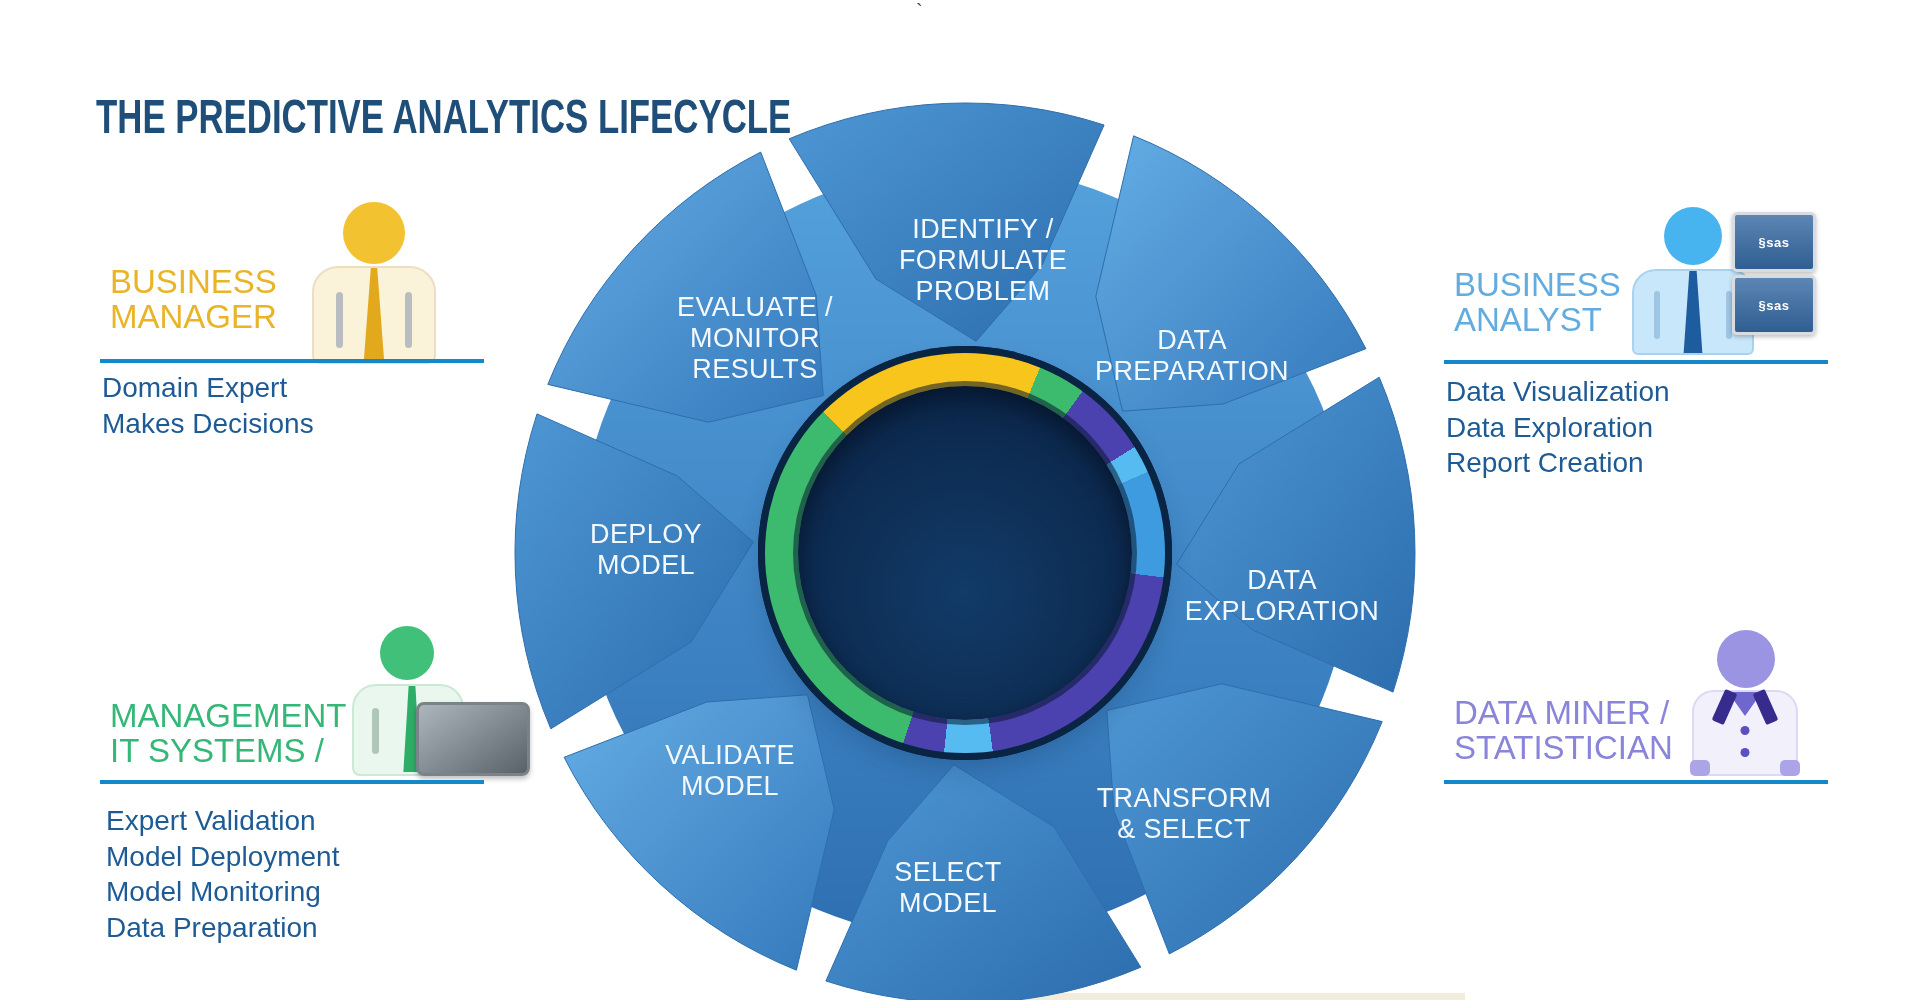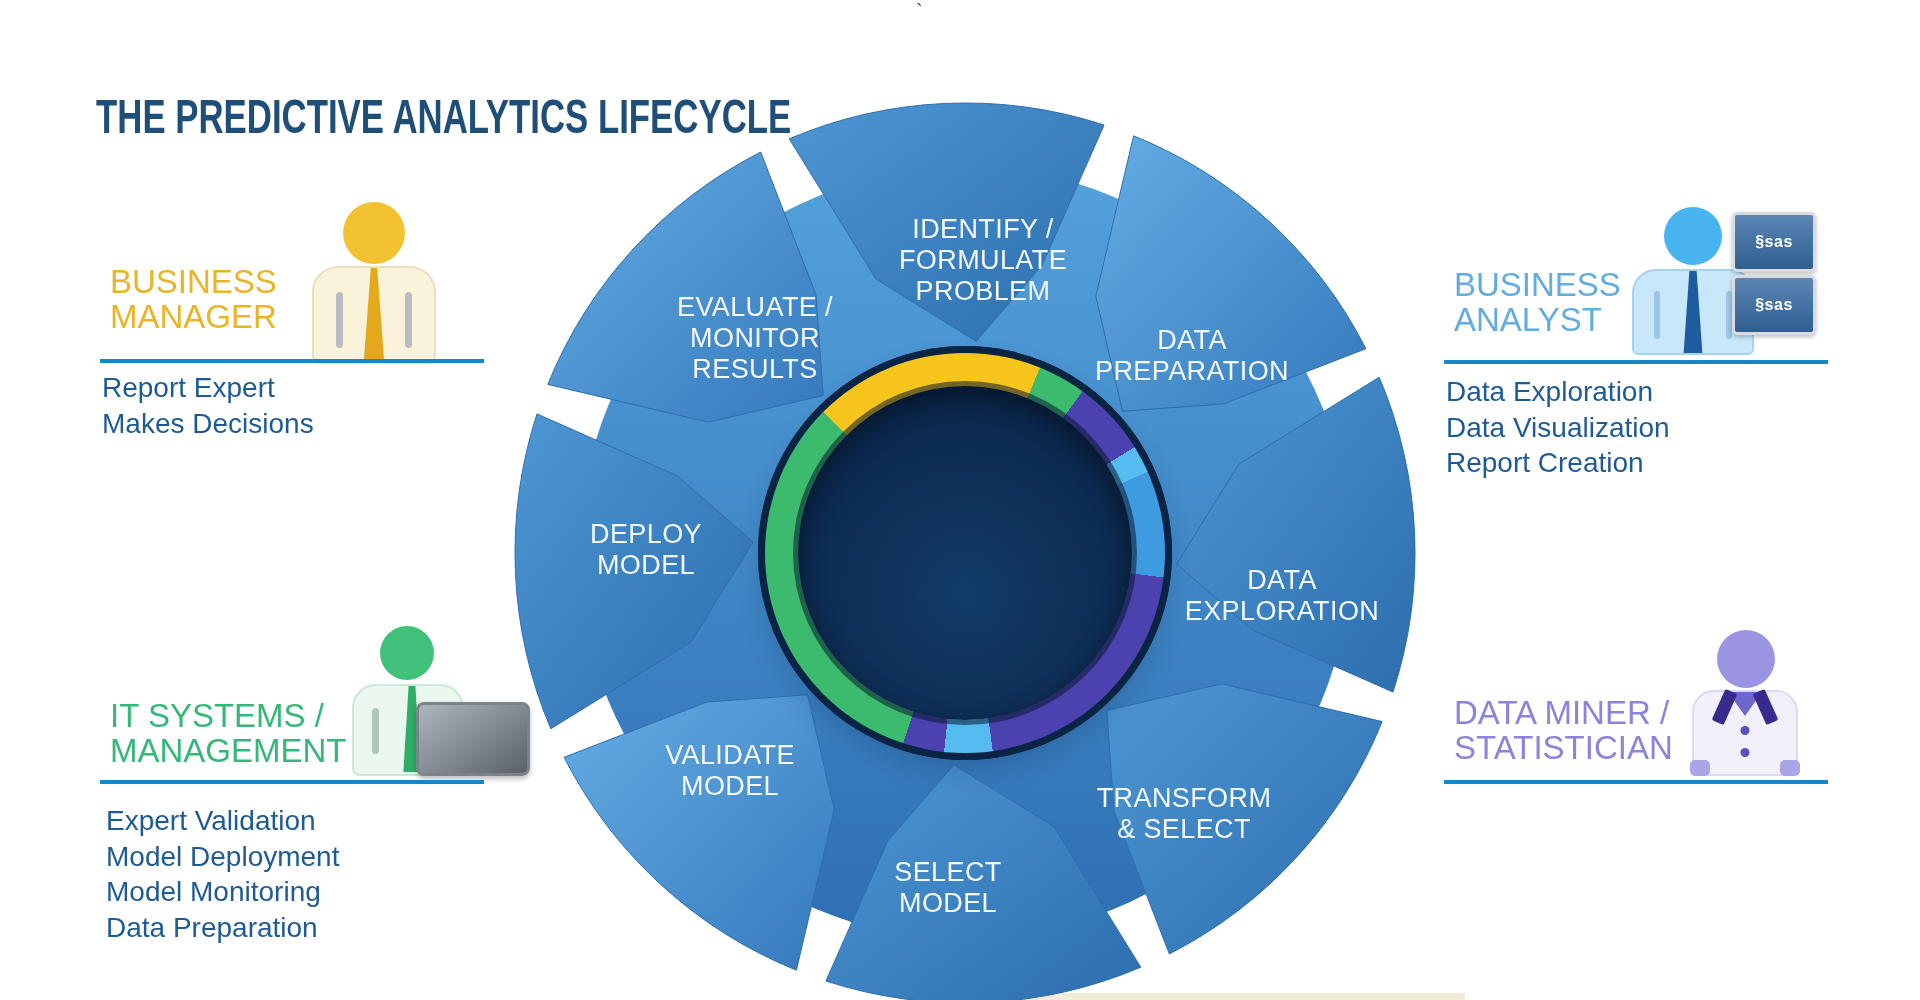--- a/index.html
+++ b/index.html
@@ -51,21 +51,21 @@
   .icon-ba .pbody { left:0; top:62px; width:122px; height:86px; background:#C9E7FA;
                     border:2px solid #A9D2EE; border-radius:24px 24px 6px 6px; }
   .icon-ba .arm { width:6px; height:48px; top:20px; background:#9CC6E4; border-radius:3px; }
   .icon-ba .arm.l { left:20px; } .icon-ba .arm.r { right:20px; }
   .icon-ba .tie { left:50%; transform:translateX(-50%); top:0; width:26px; height:82px; background:#1D5C9E;
                   clip-path:polygon(36% 0, 64% 0, 86% 100%, 14% 100%); }
   .monitor { position:absolute; right:0; width:84px; height:60px; border:3px solid #D8DCE0; border-radius:5px;
              background:linear-gradient(180deg,#5C86B4,#2F5E91); box-shadow:0 2px 4px rgba(0,0,0,0.25);
              display:flex; align-items:center; justify-content:center; }
   .monitor.m1 { top:5px; } .monitor.m2 { top:68px; }
-  .monitor span { color:#ffffff; font-size:16px; font-weight:bold; letter-spacing:0.5px; }
+  .monitor span { color:#ffffff; font-size:13px; font-weight:bold; letter-spacing:0.5px; }
 
   .icon-it { width:180px; height:152px; }
   .icon-it .head { left:28px; top:0; width:54px; height:54px; background:#41C07A; }
   .icon-it .pbody { left:0; top:58px; width:112px; height:92px; background:#E9F7EE;
                     border:2px solid #CBE9D6; border-radius:24px 24px 8px 8px; }
   .icon-it .arm { width:7px; height:46px; top:22px; left:18px; background:#AFC7B8; border-radius:4px; }
   .icon-it .tie { left:46px; top:0; width:24px; height:86px; background:#2EAD67;
                   clip-path:polygon(36% 0, 64% 0, 86% 100%, 14% 100%); }
   .icon-it .laptop { position:absolute; left:64px; top:76px; width:114px; height:74px;
                      background:linear-gradient(145deg,#AEB6BD,#596269); border:3px solid #7A838A;
@@ -169,21 +169,21 @@
         <i class="tie"></i>
         <i class="arm r"></i>
       </div>
     </div>
     <h2 class="role-name" style="top: 64px; color: rgb(233, 180, 39);">
       <span>BUSINESS</span>
       <span>MANAGER</span>
     </h2>
     <div class="rule" style="top:159px;"></div>
     <ul class="role-list" style="top:170px;">
-      <li>Report Expert</li>
+      <li>Domain Expert</li>
       <li>Makes Decisions</li>
     </ul>
   </section>
 
   <section class="role" style="left:1444px; top:207px; width:383px; height:280px;">
     <div class="role-icon icon-ba" style="left:188px; top:0;">
       <div class="head"></div>
       <div class="pbody">
         <i class="arm l"></i>
         <i class="tie"></i>
@@ -195,38 +195,38 @@
       <div class="monitor m2">
           <span>§sas</span>
         </div>
     </div>
     <h2 class="role-name" style="top: 60px; color: rgb(99, 172, 224);">
       <span>BUSINESS</span>
       <span>ANALYST</span>
     </h2>
     <div class="rule" style="top:153px;"></div>
     <ul class="role-list" style="top:167px;">
+      <li>Data Visualization</li>
       <li>Data Exploration</li>
-      <li>Data Visualization</li>
       <li>Report Creation</li>
     </ul>
   </section>
 
   <section class="role" style="left:100px; top:626px; width:430px; height:330px;">
     <div class="role-icon icon-it" style="left:252px; top:0;">
       <div class="head"></div>
       <div class="pbody">
         <i class="arm"></i>
         <i class="tie"></i>
       </div>
       <div class="laptop"></div>
     </div>
     <h2 class="role-name" style="top: 72px; color: rgb(53, 183, 120);">
+      <span>MANAGEMENT</span>
       <span>IT SYSTEMS /</span>
-      <span>MANAGEMENT</span>
     </h2>
     <div class="rule" style="top:154px;"></div>
     <ul class="role-list" style="top:177px; left:6px;">
       <li>Expert Validation</li>
       <li>Model Deployment</li>
       <li>Model Monitoring</li>
       <li>Data Preparation</li>
     </ul>
   </section>
 

